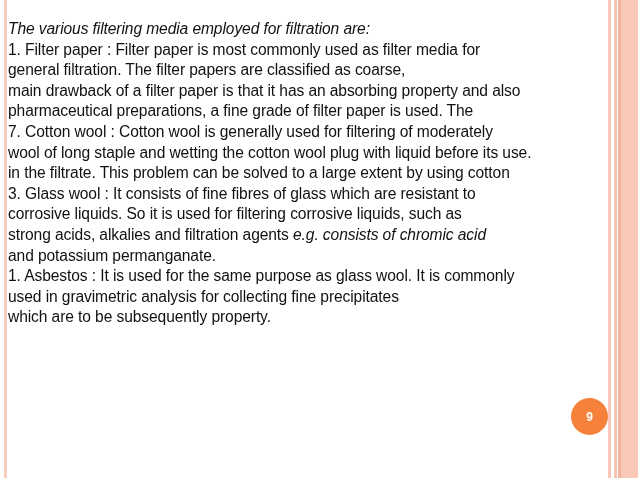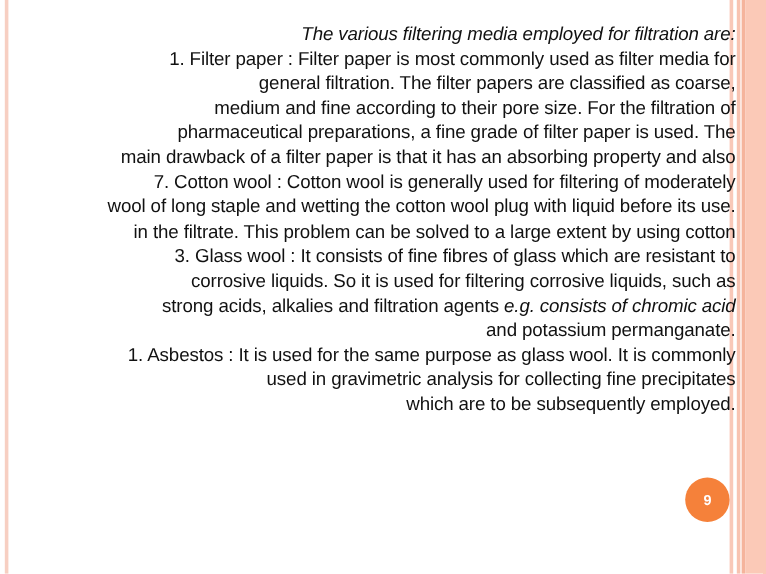--- a/index.html
+++ b/index.html
@@ -15,21 +15,21 @@
     .right-deco { position: absolute; top: 0; right: 0; height: 478px; width: 30px; }
     .right-deco .s1 { position: absolute; left: 0; top: 0; width: 3px; height: 100%; background: #f9c8b8; }
     .right-deco .s2 { position: absolute; left: 6px; top: 0; width: 3px; height: 100%; background: #f8c3b1; }
     .right-deco .s3 { position: absolute; left: 10px; top: 0; width: 3px; height: 100%; background: #f5b49c; }
     .right-deco .s4 { position: absolute; left: 13px; top: 0; width: 17px; height: 100%; background: #fbc9b7; }
     .content {
       position: absolute; left: 8px; top: 19px; width: 605px;
       font-size: 15.6px; line-height: 20.6px; color: #111111;
       letter-spacing: -0.1px;
     }
-    .line { white-space: nowrap; text-align: right; }
+    .line { white-space: nowrap; }
     .italic { font-style: italic; }
     .page-badge {
       position: absolute; left: 571px; top: 398px; width: 37px; height: 37px;
       border-radius: 50%; background: #f5813a; color: #fff;
       font-size: 12px; font-weight: bold;
       display: flex; align-items: center; justify-content: center;
     }
   </style>
 </head>
 <body>
@@ -39,28 +39,27 @@
   <div class="s1"></div>
   <div class="s2"></div>
   <div class="s3"></div>
   <div class="s4"></div>
 </div>
 
 <div class="content">
   <div class="line italic">The various filtering media employed for filtration are:</div>
   <div class="line">1. Filter paper : Filter paper is most commonly used as filter media for</div>
   <div class="line">general filtration. The filter papers are classified as coarse,</div>
-  <div class="line">medium and fine according to their pore size. For the filtration of</div>
+  <div class="line">main drawback of a filter paper is that it has an absorbing property and also</div>
   <div class="line">pharmaceutical preparations, a fine grade of filter paper is used. The</div>
-  <div class="line">main drawback of a filter paper is that it has an absorbing property and also</div>
   <div class="line">7. Cotton wool : Cotton wool is generally used for filtering of moderately</div>
   <div class="line">wool of long staple and wetting the cotton wool plug with liquid before its use.</div>
   <div class="line">in the filtrate. This problem can be solved to a large extent by using cotton</div>
   <div class="line">3. Glass wool : It consists of fine fibres of glass which are resistant to</div>
   <div class="line">corrosive liquids. So it is used for filtering corrosive liquids, such as</div>
   <div class="line"><span>strong acids, alkalies and filtration agents </span><span class="italic">e.g. consists of chromic acid</span></div>
   <div class="line">and potassium permanganate.</div>
   <div class="line">1. Asbestos : It is used for the same purpose as glass wool. It is commonly</div>
   <div class="line">used in gravimetric analysis for collecting fine precipitates</div>
-  <div class="line">which are to be subsequently employed.</div>
+  <div class="line">which are to be subsequently property.</div>
 </div>
 
 <div class="page-badge">9</div>
 
 </body></html>

